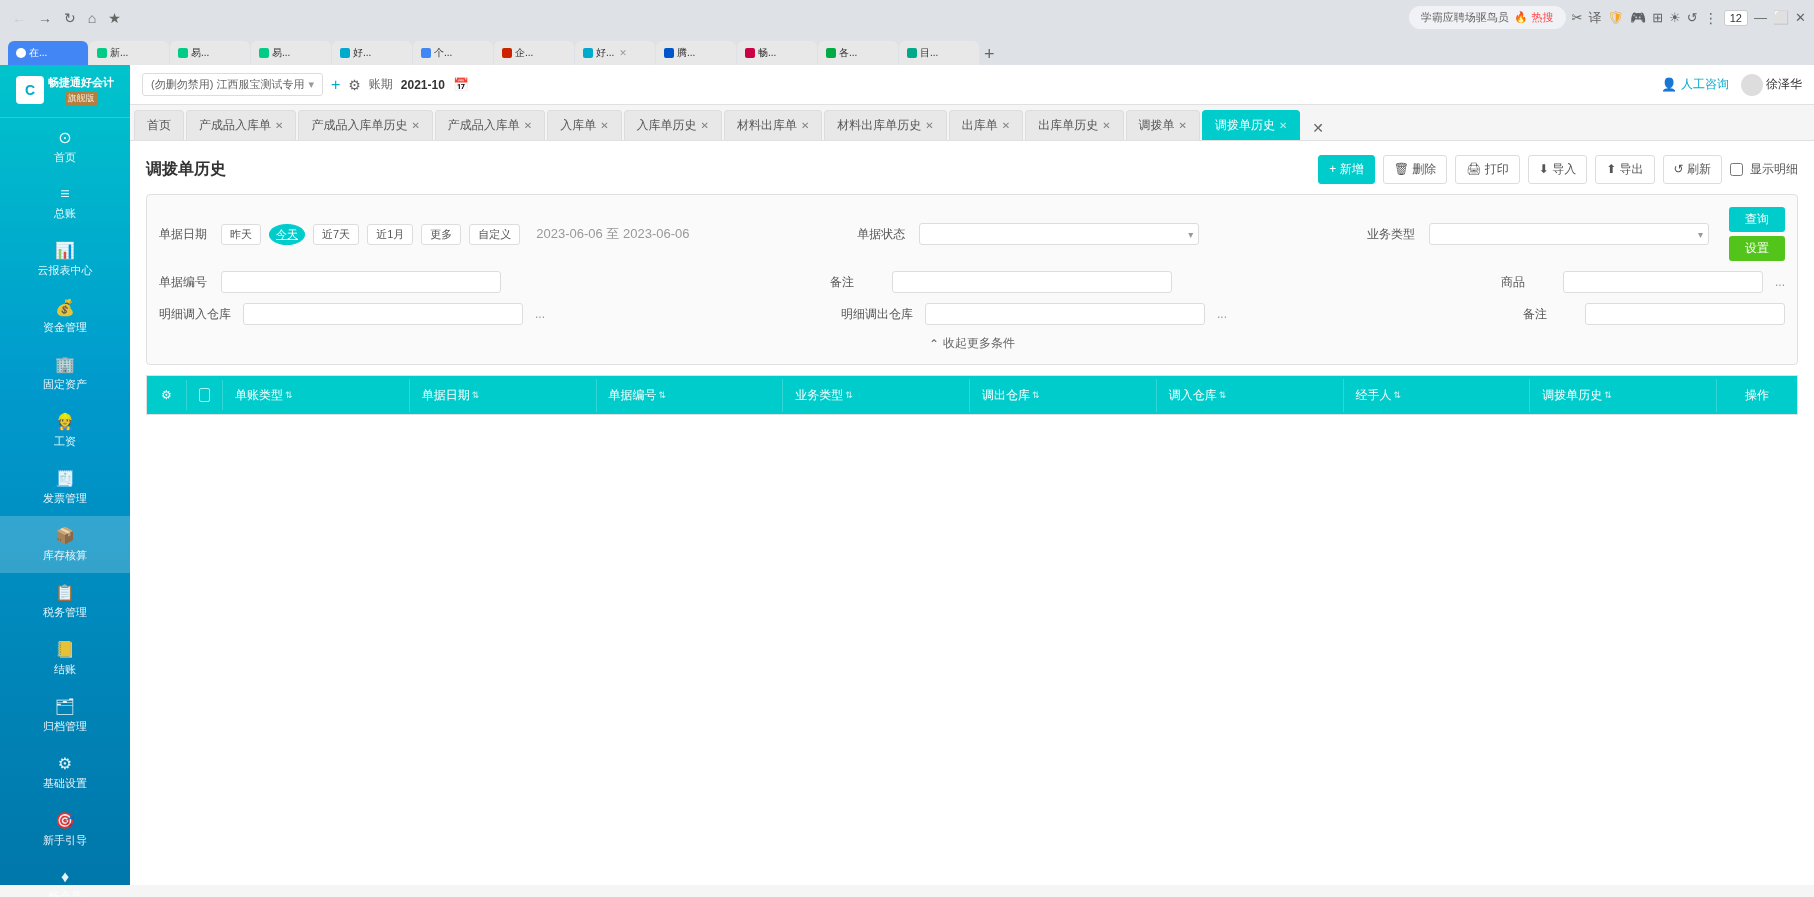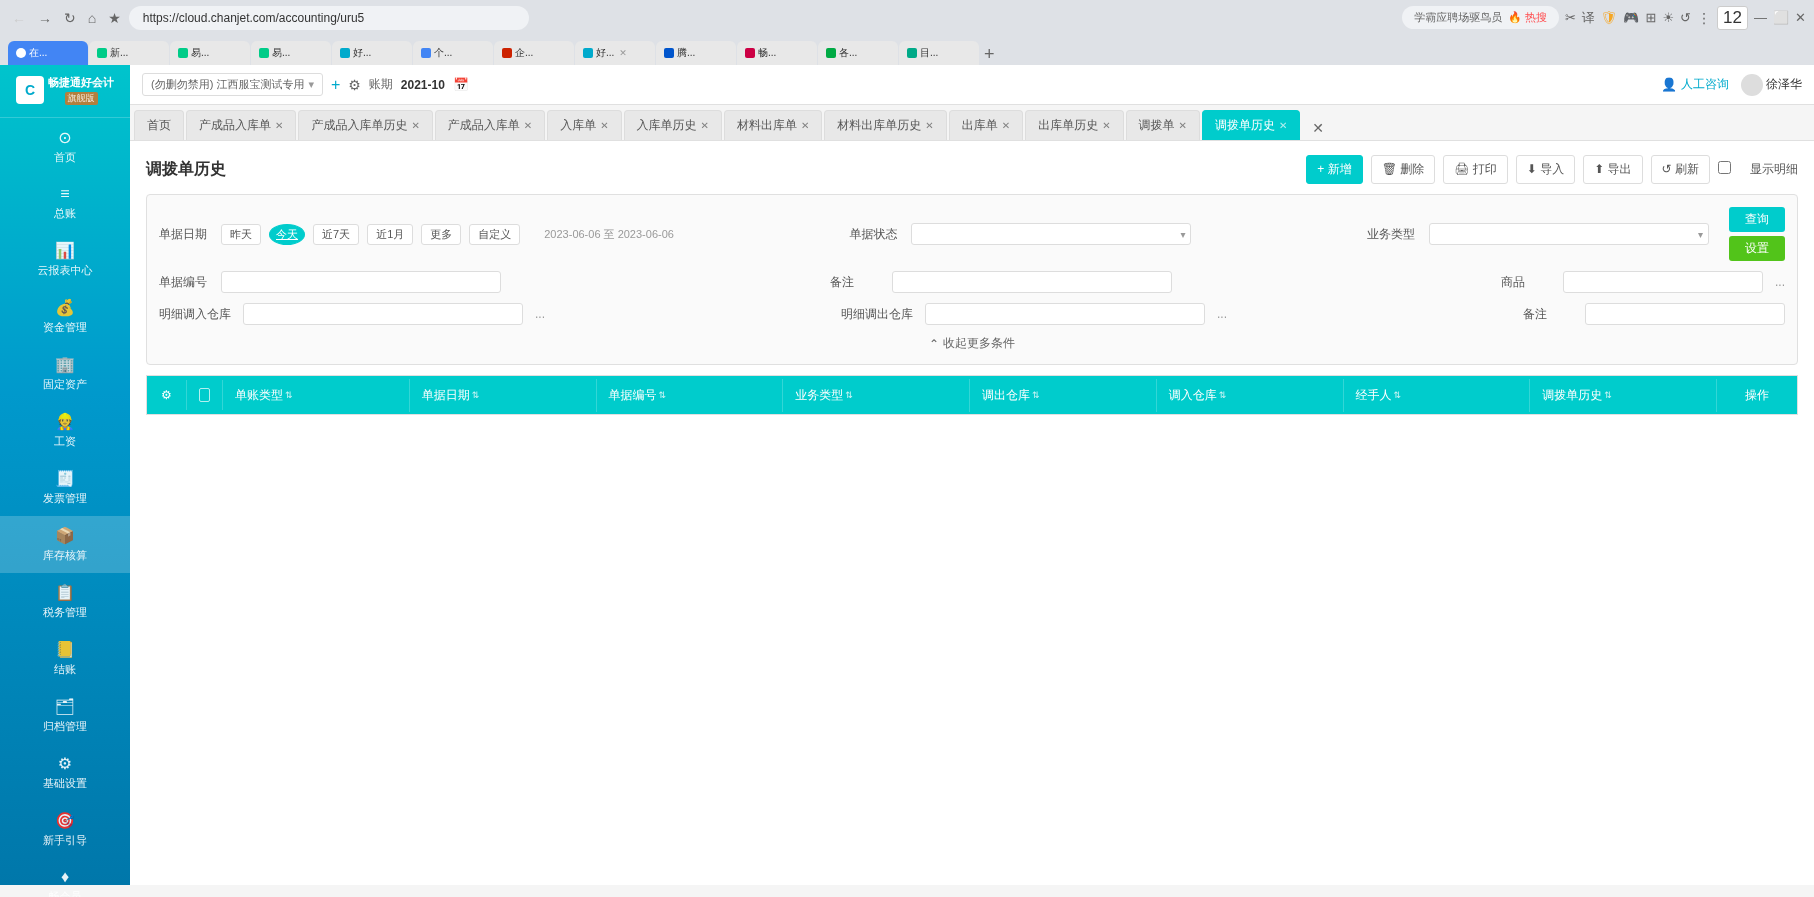--- a/index.html
+++ b/index.html
@@ -42,31 +42,31 @@
 
     
     .content-area { flex: 1; overflow-y: auto; padding: 0; background: #fff; }
 
     
     .page-header { padding: 14px 16px 10px; display: flex; align-items: center; justify-content: space-between; }
     .page-title { font-size: 16px; font-weight: bold; color: #333; }
     .toolbar-btns { display: flex; gap: 8px; align-items: center; }
     .btn { display: inline-flex; align-items: center; gap: 4px; padding: 5px 10px; border-radius: 3px; border: 1px solid #ddd; background: #fff; cursor: pointer; font-size: 12px; color: #555; }
     .btn-primary { background: #00cccc; color: #fff; border-color: #00cccc; }
-    .display-toggle { display: flex; align-items: flex-start; gap: 16px; font-size: 12px; color: #555; }
+    .display-toggle { display: flex; align-items: center; gap: 4px; font-size: 12px; color: #555; }
 
     
     .filter-area { margin: 0 16px; border: 1px solid #e0e0e0; border-radius: 4px; padding: 12px; background: #fafafa; }
     .filter-row { display: flex; align-items: center; gap: 12px; margin-bottom: 10px; flex-wrap: wrap; }
     .filter-row:last-child { margin-bottom: 0; }
     .filter-label { color: #555; font-size: 12px; min-width: 50px; }
     .date-filters { display: flex; align-items: center; gap: 8px; }
     .date-btn { padding: 2px 8px; border: 1px solid #ddd; border-radius: 3px; background: #fff; cursor: pointer; font-size: 11px; color: #555; }
     .date-btn.active { background: #00cccc; color: #fff; border-color: #00cccc; border-radius: 50%; padding: 2px 6px; text-decoration: underline; }
-    .date-range { color: #999; font-size: 11px; margin-left: 16px; }
+    .date-range { color: #999; font-size: 13px; margin-left: 8px; }
     .filter-select { border: 1px solid #ddd; border-radius: 3px; padding: 3px 24px 3px 8px; background: #fff; cursor: pointer; font-size: 12px; color: #555; min-width: 280px; position: relative; appearance: none; }
     .select-wrapper { position: relative; display: inline-block; }
     .select-wrapper::after { content: '▾'; position: absolute; right: 6px; top: 50%; transform: translateY(-50%); pointer-events: none; color: #999; font-size: 10px; }
     .filter-input { border: 1px solid #ddd; border-radius: 3px; padding: 3px 8px; font-size: 12px; color: #333; width: 280px; }
     .filter-action-btn { padding: 4px 16px; border-radius: 3px; cursor: pointer; font-size: 12px; border: none; }
     .filter-query-btn { background: #00cccc; color: #fff; }
     .filter-setting-btn { background: #52c41a; color: #fff; }
     .collapse-btn { display: flex; align-items: center; gap: 4px; justify-content: center; color: #666; font-size: 12px; cursor: pointer; margin-top: 8px; }
     .more-btn { color: #999; cursor: pointer; font-size: 12px; }
 
@@ -95,36 +95,35 @@
 <body>
 
 <div class="browser-chrome">
 
   <button class="nav-btn disabled">←</button>
   <button class="nav-btn">→</button>
   <button class="nav-btn">↻</button>
   <button class="nav-btn">⌂</button>
   <button class="nav-btn">★</button>
 
-  <input class="address-input" type="text" value="https://cloud.chanjet.com/accounting/uru5" style="">
 
   <div style="display:flex;align-items:center;gap:6px;flex:1;justify-content:flex-end;">
     <div style="background:#f0f2f5;border-radius:20px;padding:4px 12px;display:flex;align-items:center;gap:6px;">
       <span style="font-size:11px;color:#666;">学霸应聘场驱鸟员</span>
       <span style="color:#ff4d4f;font-size:11px;">🔥 热搜</span>
     </div>
     <span style="font-size:13px;color:#666;">✂</span>
     <span style="font-size:13px;color:#666;">译</span>
     <span style="font-size:13px;color:#f5a623;">🛡</span>
     <span style="font-size:13px;color:#666;">🎮</span>
     <span style="font-size:13px;color:#666;">⊞</span>
     <span style="font-size:13px;color:#666;">☀</span>
     <span style="font-size:13px;color:#666;">↺</span>
     <span style="font-size:14px;color:#666;">⋮</span>
-    <span style="background:#fff;border:1px solid #ccc;border-radius:3px;padding:1px 5px;font-size:17px;">12</span>
+    <span style="background:#fff;border:1px solid #ccc;border-radius:3px;padding:1px 5px;font-size:11px;">12</span>
     <span style="color:#666;font-size:13px;">—</span>
     <span style="color:#666;font-size:13px;">⬜</span>
     <span style="color:#666;font-size:13px;">✕</span>
   </div>
 </div>
 
 <div style="background:#dee1e6;height:30px;display:flex;align-items:flex-end;padding:0 8px;overflow:hidden;">
   <div class="browser-tab" style="background:#4285f4;color:#fff;font-size:10px;padding:4px 8px;border-radius:6px 6px 0 0;margin-right:1px;display:flex;align-items:center;gap:3px;height:24px;">
     <span style="width:10px;height:10px;background:#fff;border-radius:50%;display:inline-block;"></span>
     <span>在...</span>

